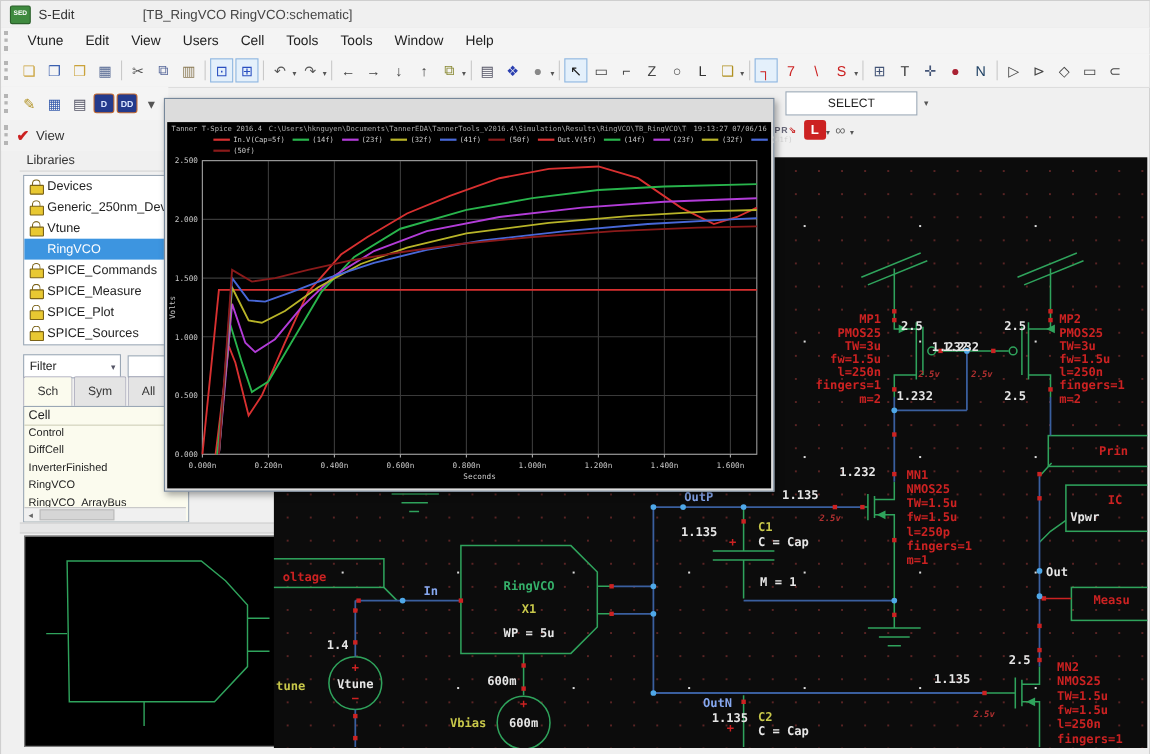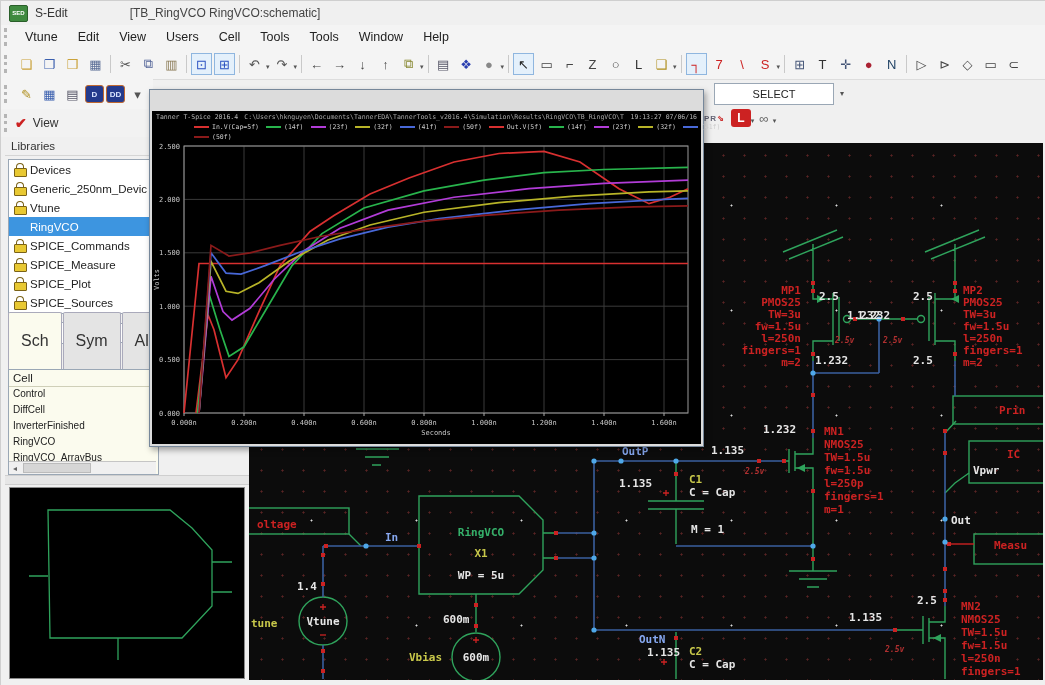--- a/index.html
+++ b/index.html
@@ -29,34 +29,34 @@
   #mode-cluster{position:absolute;left:703px;top:80px;width:180px;height:54px;}
   #select-combo{position:absolute;left:10px;top:2px;width:118px;height:20px;background:#fff;border:1px solid #9aa7b5;display:flex;align-items:center;justify-content:center;font-size:11px;color:#222;}
   #select-ovf{position:absolute;left:136px;top:8px;font-size:8px;color:#555;}
   #mode-icons{position:absolute;left:0px;top:28px;display:flex;align-items:center;}
   .pr-ic{font-size:8px;color:#667;letter-spacing:1px;font-weight:bold;margin-right:6px;}
   .pr-ic .arr{color:#cc3333;}
   .l-btn{width:20px;height:18px;background:#cc2222;color:#fff;border-radius:3px;font-weight:bold;font-size:12px;display:flex;align-items:center;justify-content:center;}
   .link-ic{font-size:13px;color:#666;margin:0 4px;}
 
   
-  #left-col{position:absolute;left:4px;top:136px;width:248px;height:549px;background:#f0f0f0;}
+  #left-col{position:absolute;left:17px;top:136px;width:248px;height:549px;background:#f0f0f0;}
   .panel-header{font-size:11.5px;color:#333;padding:3px 6px;border-bottom:1px solid #d5d5d5;background:#f0f0f0;}
   #lib-list{position:absolute;left:3px;top:22px;width:149px;height:153px;background:#ffffff;border:1px solid #9aa7b5;overflow:hidden;}
   .lib-item{display:flex;align-items:center;height:19px;font-size:11.5px;color:#222;padding-left:4px;white-space:nowrap;}
   .lib-item.sel{background:#3d95e0;color:#ffffff;padding-left:21px;}
   .lock{position:relative;width:14px;height:13px;margin-right:3px;flex:0 0 14px;}
   .lock:before{content:"";position:absolute;left:3px;top:0px;width:6px;height:6px;border:1.5px solid #7a6218;border-bottom:none;border-radius:4px 4px 0 0;}
   .lock:after{content:"";position:absolute;left:1px;top:5px;width:11px;height:7px;background:#e8c832;border:1px solid #7a6218;border-radius:1px;}
   #filter-row{position:absolute;left:3px;top:184px;width:160px;height:24px;display:flex;align-items:center;}
   #filter-combo{width:82px;height:20px;background:#fff;border:1px solid #9aa7b5;display:flex;align-items:center;font-size:11px;color:#222;padding-left:5px;justify-content:space-between;}
   #filter-combo .car{font-size:8px;color:#556;margin-right:4px;}
   #filter-input{width:56px;height:18px;border:1px solid #9aa7b5;margin-left:6px;font-size:11px;padding:0 2px;font-family:"Liberation Sans",sans-serif;}
   #tabs-row{position:absolute;left:3px;top:212px;width:160px;height:20px;display:flex;align-items:flex-end;}
-  .tab{font-size:16px;color:#333;padding:19px 12px;border:1px solid #aab;border-bottom:none;background:#e4e4e4;margin-right:1px;border-radius:2px 2px 0 0;}
+  .tab{font-size:11px;color:#333;padding:7px 12px;border:1px solid #aab;border-bottom:none;background:#e4e4e4;margin-right:1px;border-radius:2px 2px 0 0;}
   .tab.active{background:#fbfbee;font-weight:normal;}
   #cellbox{position:absolute;left:3px;top:232px;width:149px;height:104px;background:#fbfbee;border:1px solid #9aa7b5;overflow:hidden;}
   .cell-header{font-size:11.5px;color:#222;padding:2px 4px;border-bottom:1px solid #cfcfb8;}
   .cell-row{font-size:10px;color:#222;padding:1px 4px;height:14px;white-space:nowrap;}
   #cell-scroll{position:absolute;left:0;bottom:0;width:147px;height:12px;background:#f0f0f0;border-top:1px solid #c5c5c5;display:flex;align-items:center;}
   #cell-scroll .sbtn{font-size:8px;color:#666;width:12px;text-align:center;}
   #cell-scroll .sthumb{width:66px;height:8px;background:#d6d6d6;border:1px solid #bbb;margin-left:2px;}
   #splitter{position:absolute;left:0;top:338px;width:248px;height:8px;background:#e6e6e6;border-top:1px solid #cfcfcf;border-bottom:1px solid #cfcfcf;}
   #preview{position:absolute;left:4px;top:350px;width:234px;height:190px;background:#000;border:1px solid #8a8a8a;}
 

